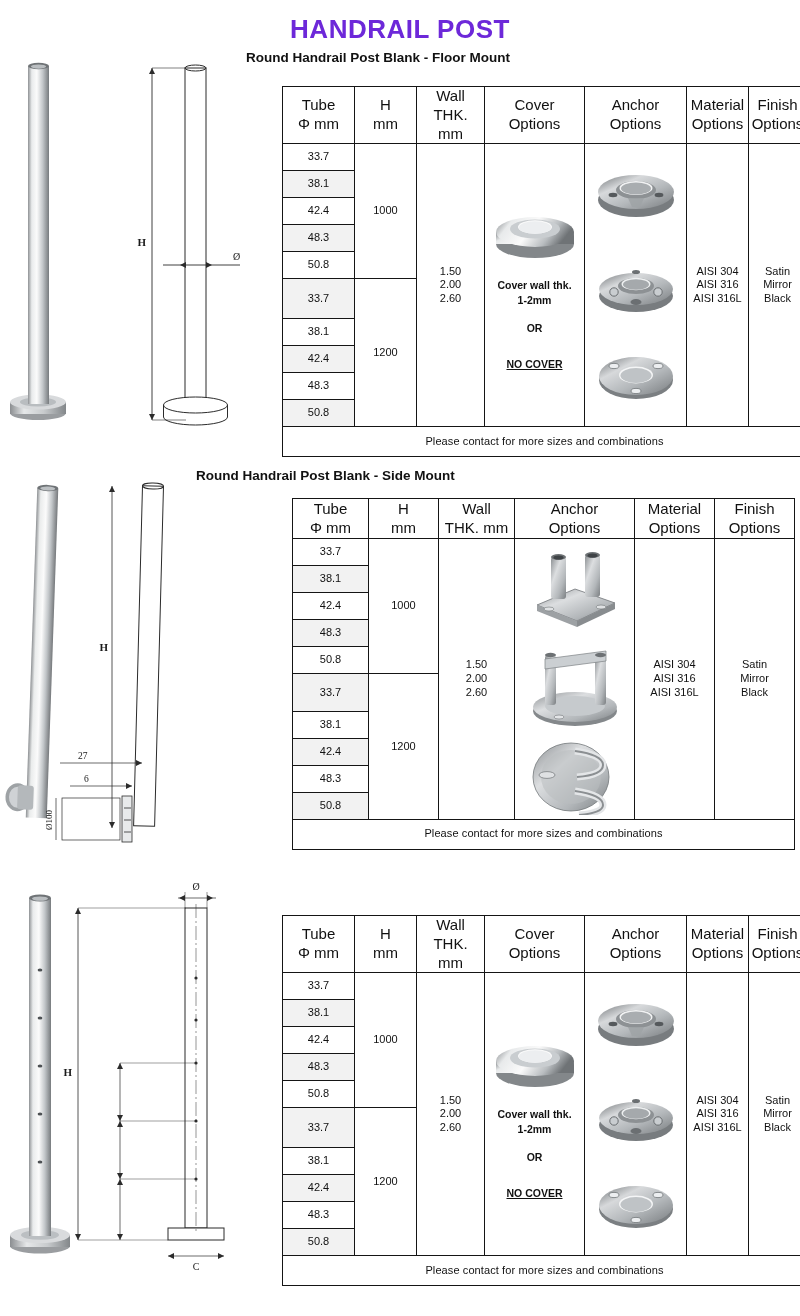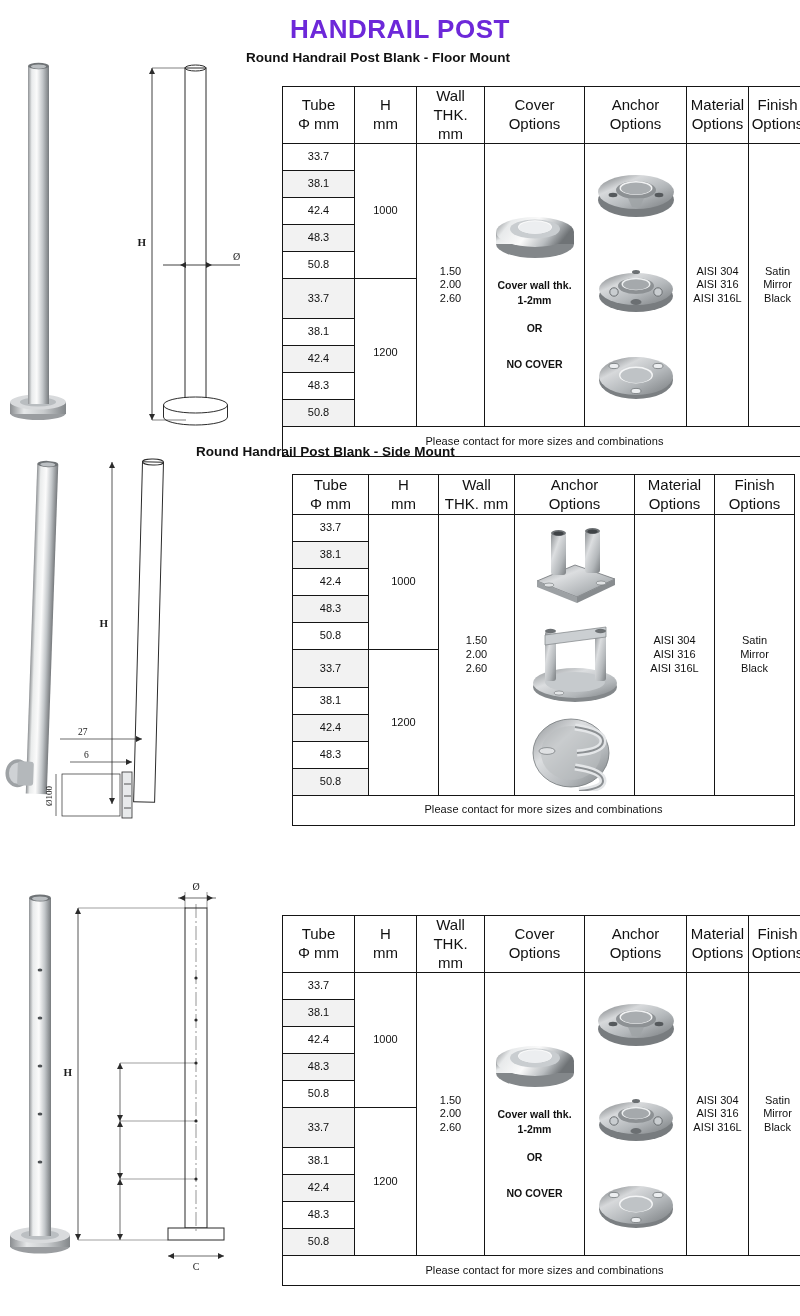--- a/index.html
+++ b/index.html
@@ -13,21 +13,21 @@
   }
   .page-title{
     position:absolute; top:14px; left:0; width:800px;
     text-align:center; font-size:26px; font-weight:bold;
     letter-spacing:.5px; color:#6d28d9;
   }
 
   
   .section{ position:absolute; left:0; width:664px; }
   #sec0{ top:50px; height:425px; }
-  #sec1{ top:444px; height:405px;padding-left:20px; }
+  #sec1{ top:468px; height:405px;padding-left:20px; }
   #sec2{ top:878px; height:420px; }
 
   .sec-title{
     position:absolute; top:0; font-size:13.5px; font-weight:bold; color:#111;
     white-space:nowrap;
   }
   #sec0 .sec-title{ left:246px; }
   #sec1 .sec-title{ left:196px; }
   #sec2 .sec-title{ left:190px; }
 
@@ -60,21 +60,21 @@
   td.dia.alt{ background:#f2f2f2; }
   td.h-cell{ font-size:12px; }
   td.wall{ font-size:11.5px; white-space:pre-line; }
   td.mat, td.fin{ font-size:11px; white-space:pre-line; }
   td.footer-note{
     height:30px; font-size:13.5px; font-weight:bold; letter-spacing:.1px;
   }
   .cover-cell{ padding:4px 2px 6px; }
   .cover-txt{ font-size:10.5px; font-weight:bold; line-height:1.5; margin-top:6px; }
   .cover-txt .or{ display:block; margin-top:12px; }
-  .cover-txt .nc{ display:block; margin-top:20px; }
+  .cover-txt .nc{ display:block; margin-top:20px;text-decoration:underline; }
   .anchor-cell{ padding:3px 0; }
 </style>
 </head>
 <body>
 
 <div class="page-title">HANDRAIL POST</div>
 
 <div class="section" id="sec0">
   <div class="sec-title">Round Handrail Post Blank - Floor Mount</div>
 

